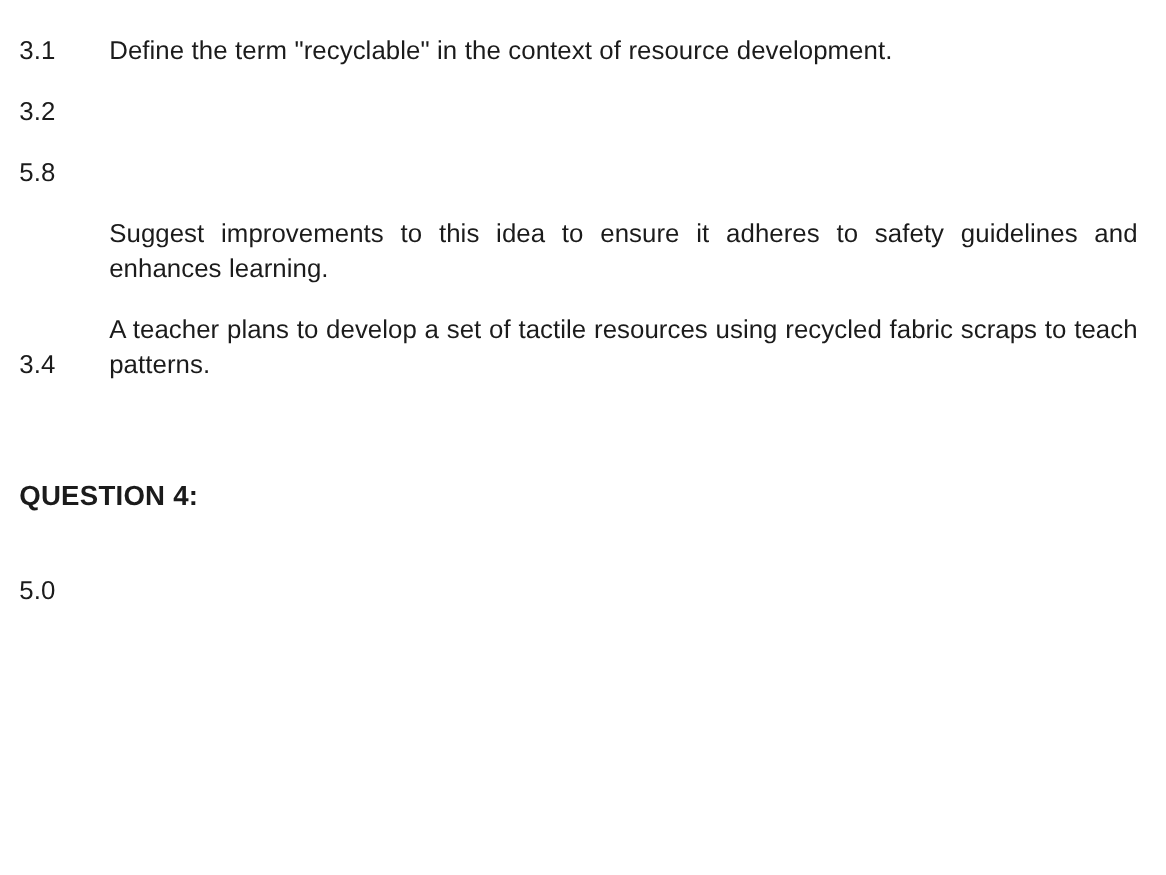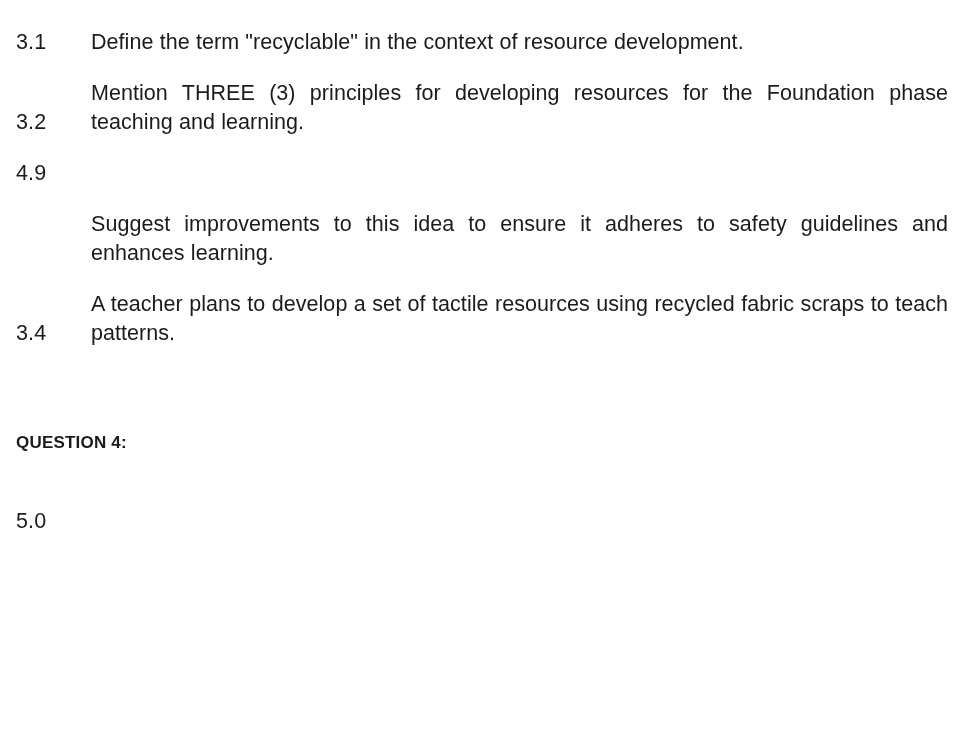--- a/index.html
+++ b/index.html
@@ -61,21 +61,21 @@
 
   
   .qitem + .qitem {
     margin-top: 22px;
     align-items: flex-end;
   }
 
   
   .section-heading {
     padding: 0 24px 0 16px;
-    font-size: 17px;
+    font-size: 23px;
     line-height: 29px;
     font-weight: bold;
     letter-spacing: 0.2px;
     margin: 0;
   }
 
   .gap-before-heading { height: 80px; }
   .gap-after-heading  { height: 50px; }
 
   .top-offset { height: 28px; }
@@ -91,27 +91,24 @@
 
     <div class="qitem">
       <div class="qnum">3.1</div>
       <div class="qbody">
         <p class="para">Define the term "recyclable" in the context of resource development.</p>
       </div>
     </div>
 
     <div class="qitem">
       <div class="qnum">3.2</div>
-      <div class="qbody">
-        <p class="para justify">Mention THREE (3) principles for developing resources for the Foundation phase teaching and learning.</p>
-      </div>
     </div>
 
     <div class="qitem">
-      <div class="qnum">4.9</div>
+      <div class="qnum">5.8</div>
     </div>
 
     <div class="qitem">
       <div class="qnum">3.4</div>
       <div class="qbody">
         <p class="para justify">Suggest improvements to this idea to ensure it adheres to safety guidelines and enhances learning.</p>
         <p class="para justify">A teacher plans to develop a set of tactile resources using recycled fabric scraps to teach patterns.</p>
       </div>
     </div>
 

